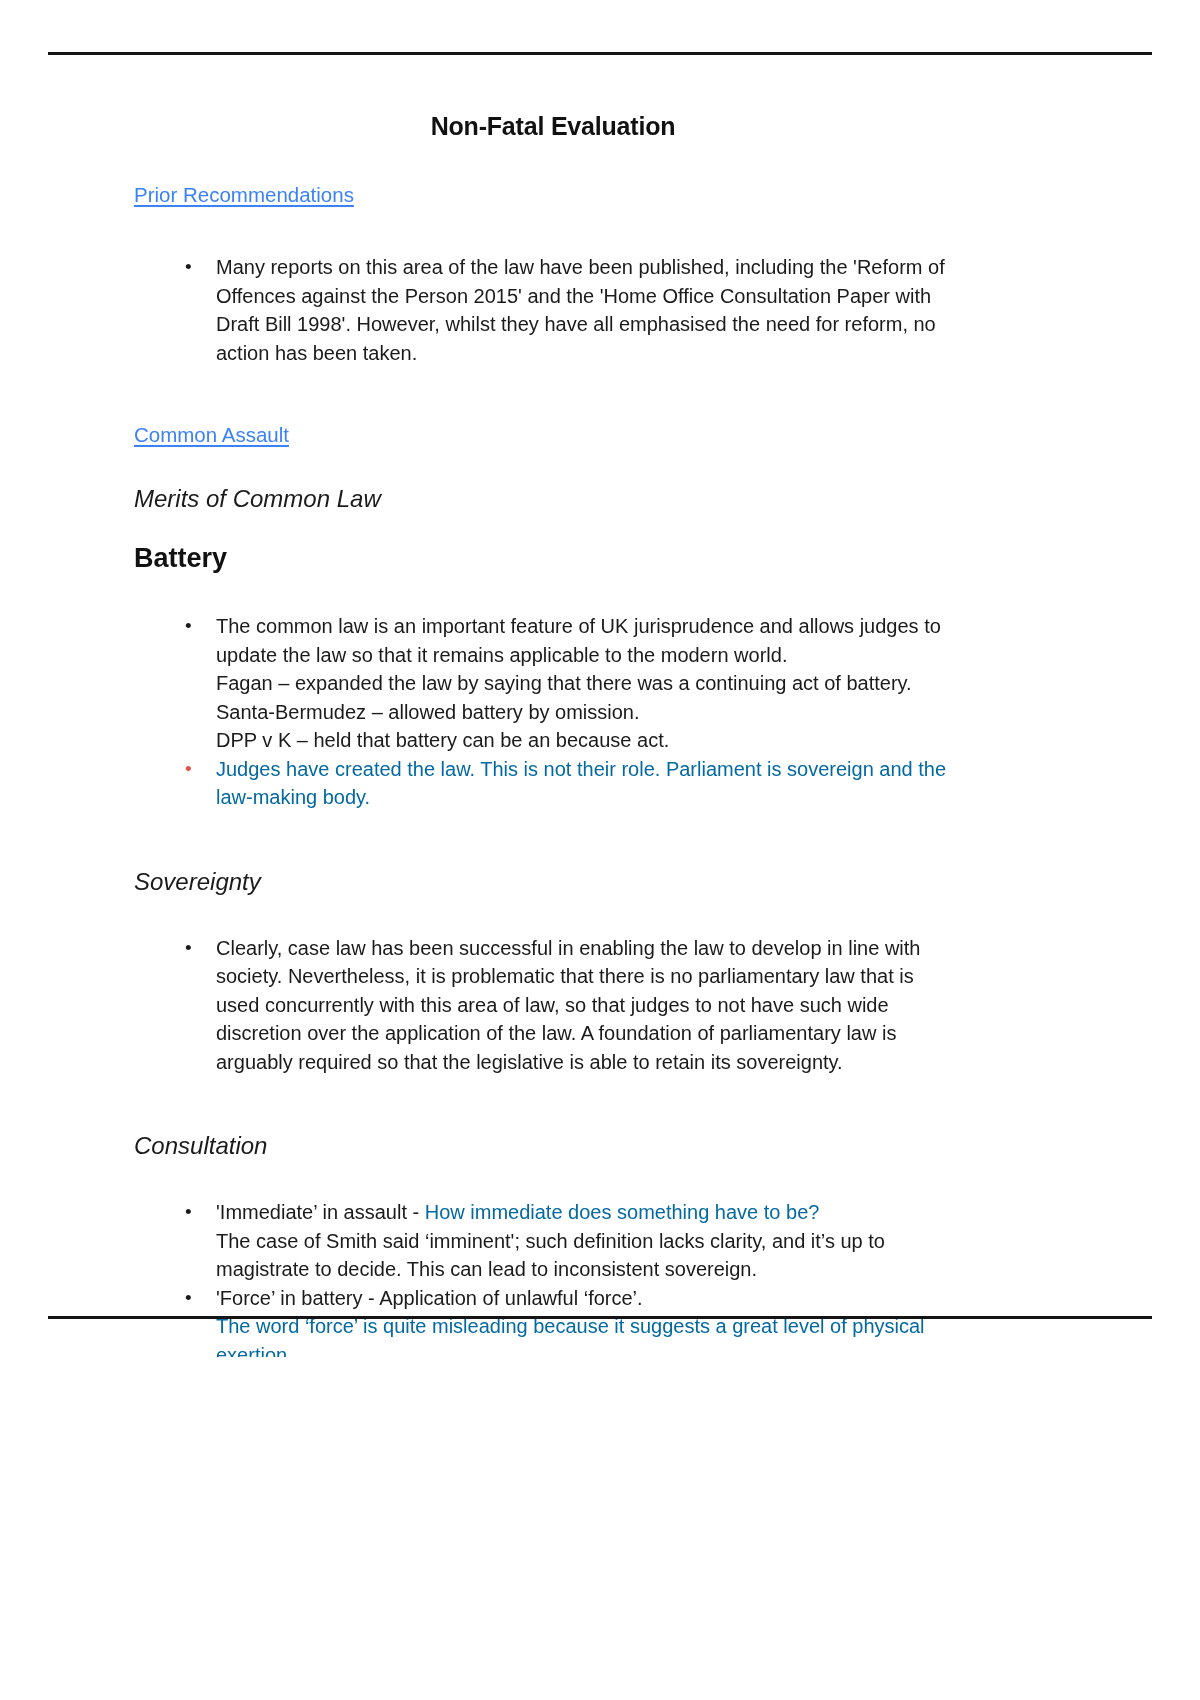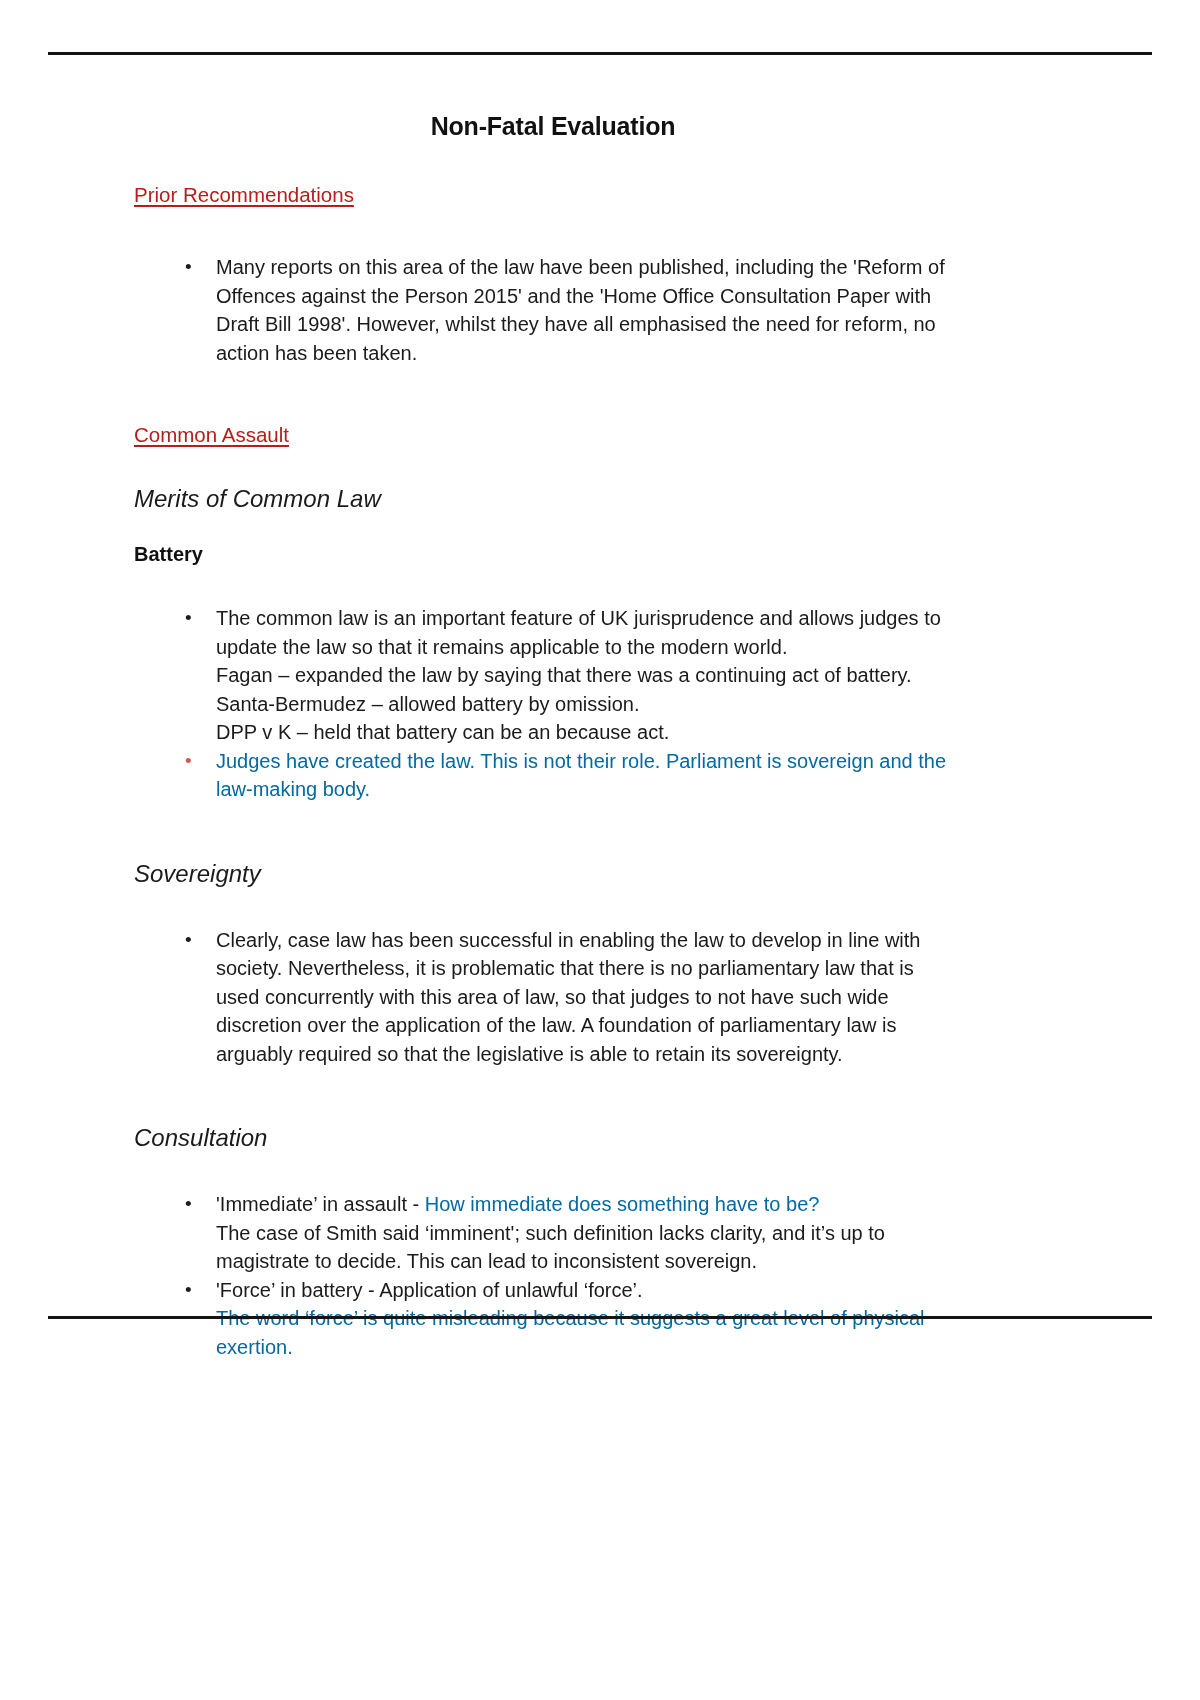--- a/index.html
+++ b/index.html
@@ -48,35 +48,35 @@
     margin: 0 0 42px 0;
     color: #111111;
   }
 
   .h-underline {
     font-size: 20.5px;
     font-weight: normal;
     text-decoration: underline;
     text-underline-offset: 3px;
     margin: 0 0 8px 0;
-    color: #b91c1c;
+    color: #3b82f6;
     display: block;
   }
 
   .h-italic {
     font-size: 24px;
     font-style: italic;
     font-weight: normal;
     margin: 0;
     color: #1b1b1b;
     display: block;
   }
 
   .h-bold {
-    font-size: 20px;
+    font-size: 27px;
     font-weight: bold;
     margin: 0;
     color: #111111;
     display: block;
   }
 
   .spacer-lg { height: 40px; }
   .spacer-md { height: 30px; }
   .spacer-sm { height: 22px; }
 

